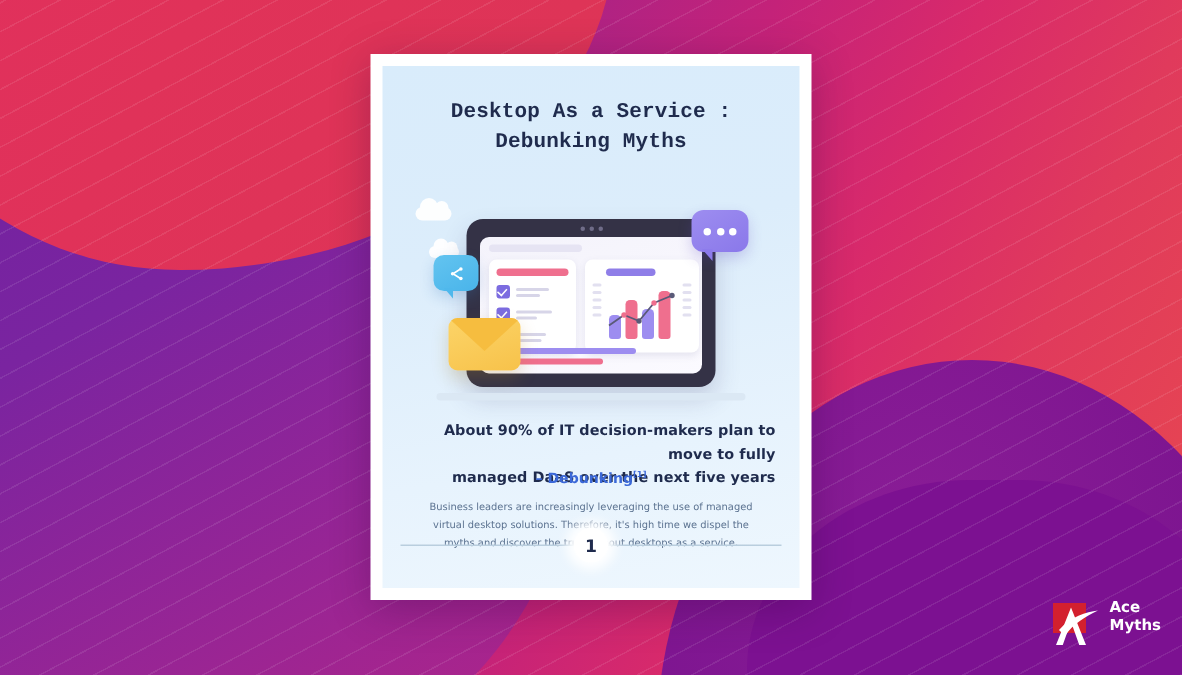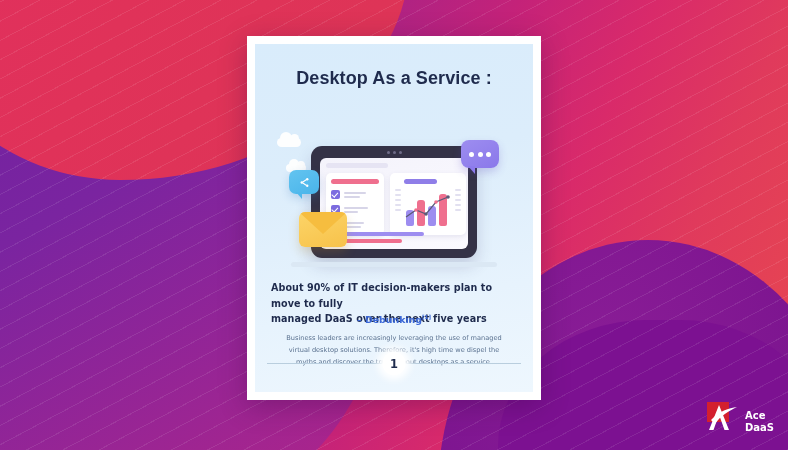--- a/index.html
+++ b/index.html
@@ -109,24 +109,24 @@
   }
 
   .slide-title {
     position: absolute;
     left: 14px;
     right: 14px;
     top: 22px;
     text-align: center;
     color: #1f2b4d;
     font-weight: 700;
-    font-size: 18px;
+    font-size: 14px;
     line-height: 1.42;
     letter-spacing: 0.1px;
-    font-family: Liberation Sans, sans-serif;
+    font-family: Liberation Mono, monospace;
   }
 
   
   .illus {
     position: absolute;
     left: 0;
     top: 82px;
     width: 278px;
     height: 160px;
   }
@@ -308,21 +308,21 @@
     position: absolute; left: 0; right: 0; top: 4px;
     text-align: center; font-size: 9px; color: #e8a92c;
     font-family: "DejaVu Sans", sans-serif;
   }
 
   
   .quote {
     position: absolute;
     left: 16px; right: 16px;
     top: 236px;
-    text-align: left;
+    text-align: right;
     color: #1f2b4d;
     font-weight: 700;
     font-size: 9.6px;
     line-height: 1.62;
     letter-spacing: 0.05px;
     font-family: "DejaVu Sans", sans-serif;
   }
   .attrib {
     position: absolute;
     left: 16px; right: 16px;
@@ -368,21 +368,21 @@
     font-size: 11.5px;
     font-family: "DejaVu Sans", sans-serif;
   }
 
   
   .logo {
     position: absolute;
     right: 14px;
     bottom: 16px;
     display: flex;
-    align-items: flex-end;
+    align-items: flex-start;
     gap: 6px;
   }
   .logo-mark { position: relative; width: 34px; height: 34px; }
   .logo-text {
     color: #ffffff;
     font-weight: 700;
     font-size: 10px;
     line-height: 1.18;
     font-family: "DejaVu Sans", sans-serif;
   }
@@ -397,20 +397,21 @@
   <div class="bg-crimson-top"></div>
   <div class="bg-purple-bottom"></div>
   <div class="bg-purple-bottom2"></div>
   <div class="stripes"></div>
 
   <div class="card-frame">
     <div class="card">
 
       <div class="slide-title">
         <div>Desktop As a Service :</div>
+        <div>Debunking Myths</div>
       </div>
 
       <div class="illus">
 
         <div class="cloud cloud1"></div>
         <div class="cloud cloud2"></div>
 
         <div class="laptop">
           <div class="laptop-dots">
             <i></i>
@@ -529,17 +530,17 @@
   <div class="logo">
     <div class="logo-mark">
       <svg width="34" height="34" viewBox="0 0 34 34">
         <rect x="2" y="2" width="22" height="20" fill="#d3202e"></rect>
         <path d="M14 5 L24 30 L19.5 30 L14 14.5 L8.5 30 L4 30 Z" fill="#ffffff"></path>
         <path d="M6 20 C14 11, 24 8, 32 7 C24 11, 15 16, 10 24 Z" fill="#ffffff"></path>
       </svg>
     </div>
     <div class="logo-text">
       <div>Ace</div>
-      <div>DaaS</div>
+      <div>Myths</div>
     </div>
   </div>
 
 </div>
 
 </body></html>

